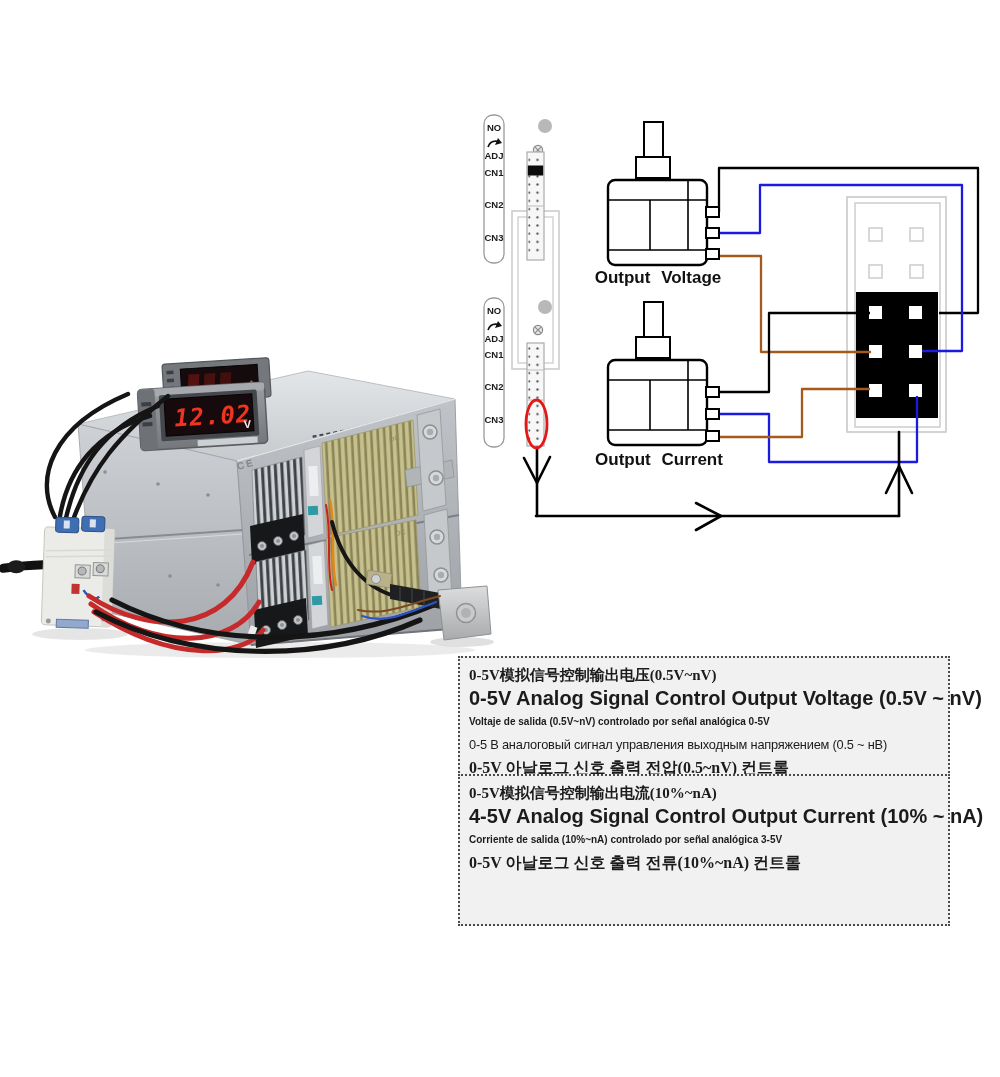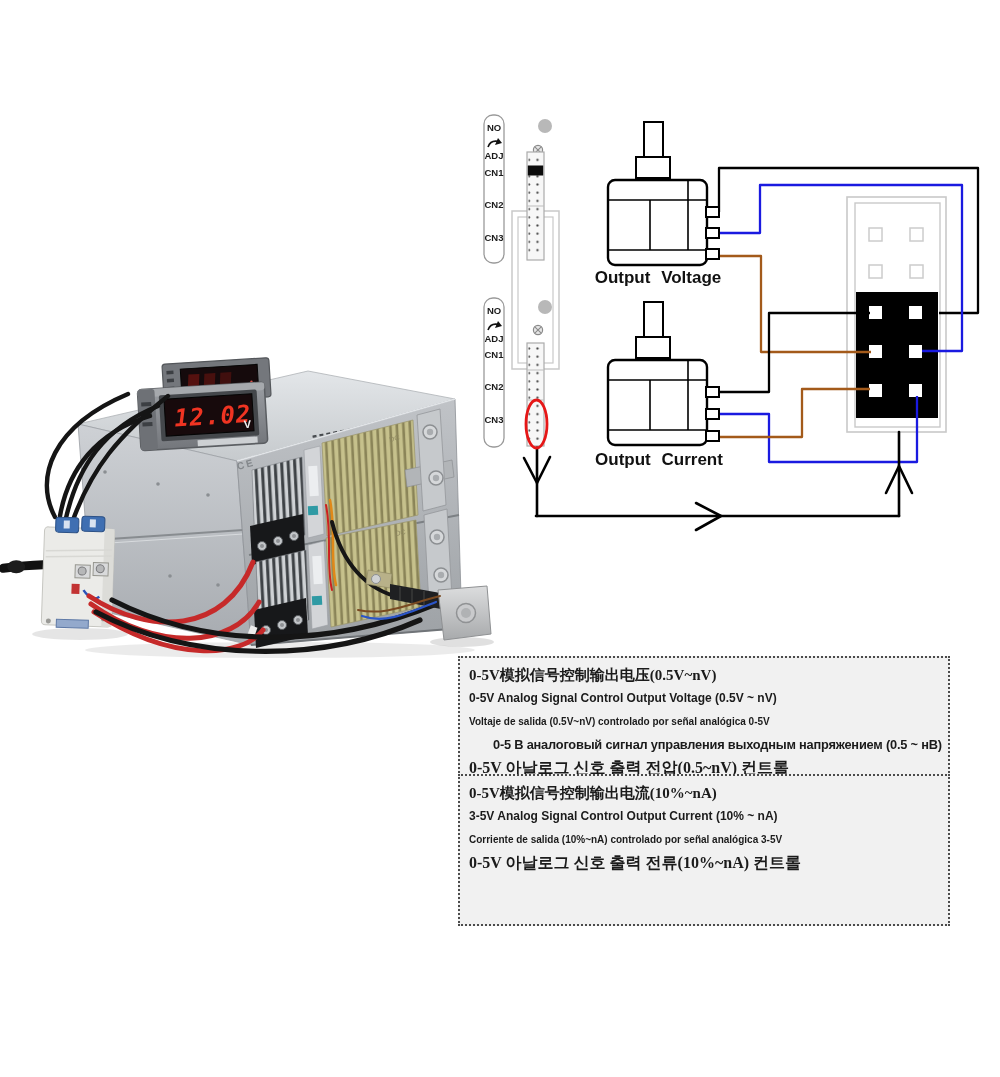--- a/index.html
+++ b/index.html
@@ -4,23 +4,23 @@
 <style>
   html,body{margin:0;padding:0;background:#ffffff;}
   body{width:1000px;height:1077px;position:relative;overflow:hidden;
        font-family:"Liberation Sans",sans-serif;}
   .abs{position:absolute;}
   svg text{user-select:none;}
   .infobox{position:absolute;width:492px;height:152px;box-sizing:border-box;
            border:2px dotted #4b4b4b;background:#f1f1f1;padding:6px 9px;}
   .ln{white-space:nowrap;height:23px;line-height:23px;color:#1b1b1b;}
   .ln.zh{font-family:"Liberation Serif",serif;font-weight:bold;font-size:15px;}
-  .ln.en{font-weight:bold;font-size:12px;}
+  .ln.en{font-weight:bold;font-size:20px;}
   .ln.es{font-weight:bold;font-size:10px;}
-  .ln.ru{font-weight:bold;font-size:12.8px;letter-spacing:-0.2px;margin-left:24px;}
+  .ln.ru{font-weight:normal;font-size:12.8px;letter-spacing:-0.2px;}
   .ln.ko{font-family:"Liberation Serif",serif;font-weight:600;font-size:16px;}
   .diag-label{font-weight:bold;}
 </style>
 </head>
 <body>
 
 <svg class="abs" style="left:450px;top:95px;" width="550" height="445" viewBox="450 95 550 445">
 
   <g>
     <rect x="512" y="211" width="47" height="158" fill="#ffffff" stroke="#c9c9c9" stroke-width="1.5"></rect>
@@ -352,16 +352,16 @@
 <div class="infobox" style="left:458px;top:656px;">
   <div class="ln zh">0-5V模拟信号控制输出电压(0.5V~nV)</div>
   <div class="ln en">0-5V Analog Signal Control Output Voltage (0.5V ~ nV)</div>
   <div class="ln es">Voltaje de salida (0.5V~nV) controlado por señal analógica 0-5V</div>
   <div class="ln ru">0-5 В аналоговый сигнал управления выходным напряжением (0.5 ~ нВ)</div>
   <div class="ln ko">0-5V 아날로그 신호 출력 전압(0.5~nV) 컨트롤</div>
 </div>
 
 <div class="infobox" style="left:458px;top:774px;">
   <div class="ln zh">0-5V模拟信号控制输出电流(10%~nA)</div>
-  <div class="ln en">3-5V Analog Signal Control Output Current (10% ~ nA)</div>
+  <div class="ln en">4-5V Analog Signal Control Output Current (10% ~ nA)</div>
   <div class="ln es">Corriente de salida (10%~nA) controlado por señal analógica 3-5V</div>
   <div class="ln ko">0-5V 아날로그 신호 출력 전류(10%~nA) 컨트롤</div>
 </div>
 
 </body></html>

